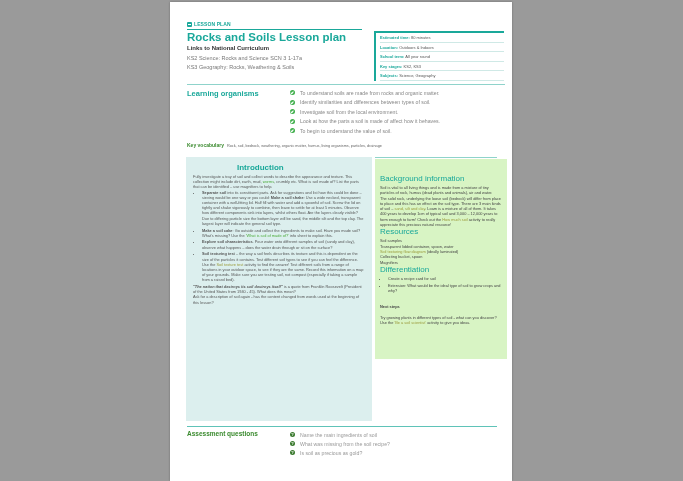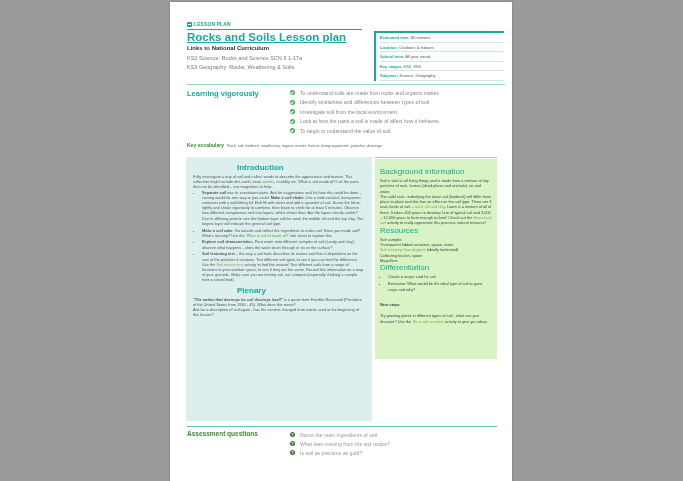--- a/index.html
+++ b/index.html
@@ -2,21 +2,21 @@
 <html><head>
 <meta charset="utf-8">
 <style>
   html, body { margin:0; padding:0; }
   body { width:683px; height:481px; background:#9a9a9a; overflow:hidden; position:relative; font-family:"Liberation Sans", sans-serif; }
   .page { position:absolute; left:170px; top:2px; width:342px; height:479px; background:#ffffff; box-shadow:0 0 2px rgba(0,0,0,0.3); overflow:hidden; }
   .tag { position:absolute; left:17px; top:19px; font-size:5px; font-weight:bold; color:#1aa89a; letter-spacing:0.1px; display:flex; align-items:center; gap:2px; }
   .tag-icon { width:5px; height:5px; background:#1aa89a; border-radius:1px; display:inline-block; position:relative; }
   .tag-icon::after { content:""; position:absolute; left:1px; top:2px; width:3px; height:1px; background:#fff; }
   .title-rule { position:absolute; left:17px; top:27px; width:175px; height:1px; background:#1aa89a; }
-  .title { position:absolute; left:17px; top:29px; font-size:11.5px; font-weight:bold; color:#1aa89a; white-space:nowrap;text-decoration:underline; }
+  .title { position:absolute; left:17px; top:29px; font-size:11.5px; font-weight:bold; color:#1aa89a; white-space:nowrap; }
   .links-head { position:absolute; left:17px; top:43px; font-size:6px; font-weight:bold; color:#333; }
   .links { position:absolute; left:17px; top:52px; font-size:5.5px; color:#777; line-height:8.5px; }
   .meta { position:absolute; left:204px; top:29px; width:124px; border-top:2px solid #1aa89a; border-left:2px solid #1aa89a; padding-left:4px; }
   .meta-row { font-size:4px; color:#555; border-bottom:1px solid #cfe9e6; padding:2px 0 1.5px; white-space:nowrap; }
   .meta-row b { color:#1aa89a; }
   .obj-rule { position:absolute; left:17px; top:82px; width:318px; height:1px; background:#8fd3cb; }
   .obj-head { position:absolute; left:17px; top:87px; font-size:7.5px; font-weight:bold; color:#1aa89a; }
   .obj-list { position:absolute; left:120px; top:86px; list-style:none; margin:0; padding:0; }
   .obj-list li { font-size:5.2px; color:#888; height:9.5px; display:flex; align-items:center; gap:5px; white-space:nowrap; }
   .check { width:5px; height:5px; border-radius:50%; background:#3eae4a; display:inline-block; position:relative; flex:none; }
@@ -24,21 +24,21 @@
   .vocab { position:absolute; left:17px; top:140px; font-size:3.8px; color:#666; white-space:nowrap; }
   .vocab b { color:#3a8a2e; font-size:5px; margin-right:3px; }
   .left-col { position:absolute; left:16px; top:155px; width:186px; height:264px; background:#dcefee; padding:6px 7px; box-sizing:border-box; }
   .h2 { font-size:8px; font-weight:bold; color:#1aa89a; margin:0 0 2px;padding-left:44px; }
   .p { font-size:3.9px; color:#555; line-height:5.2px; margin:0; }
   .green { color:#4caa3a; }
   .olive { color:#9a9a3a; }
   .acts { margin:0; padding-left:9px; }
   .acts li { font-size:3.9px; color:#555; line-height:5.2px; margin-bottom:1.5px; }
   .right-rule { position:absolute; left:205px; top:155px; width:122px; height:1px; background:#8fd3cb; }
-  .right-col { position:absolute; left:205px; top:157px; width:122px; height:200px; background:#d8f4c4; padding:8px 5px; box-sizing:border-box; }
+  .right-col { position:absolute; left:205px; top:157px; width:132px; height:200px; background:#d8f4c4; padding:15px 5px; box-sizing:border-box; }
   .h3 { font-size:8px; color:#1aa89a; margin:0 0 2px; font-weight:normal; }
   .rp { font-size:3.9px; color:#444; line-height:5.3px; margin:0; }
   .rlist { margin:0; padding-left:8px; }
   .rlist li { font-size:3.9px; color:#444; line-height:5.3px; margin-bottom:2px; }
   .assess-rule { position:absolute; left:17px; top:424px; width:310px; height:1px; background:#5fc3b8; }
   .assess-head { position:absolute; left:17px; top:428px; font-size:6.5px; font-weight:bold; color:#3a8a2e; }
   .assess-list { position:absolute; left:120px; top:428px; list-style:none; margin:0; padding:0; }
   .assess-list li { font-size:5.2px; color:#999; height:9px; display:flex; align-items:center; gap:5px; white-space:nowrap; }
   .q-icon { width:5px; height:5px; border-radius:50%; background:#3a7a2e; color:#fff; font-size:4px; font-weight:bold; line-height:5px; text-align:center; display:inline-block; flex:none; }
 </style>
@@ -60,21 +60,21 @@
 
   <div class="meta">
     <div class="meta-row"><b>Estimated time:</b> <span>80 minutes</span></div>
     <div class="meta-row"><b>Location:</b> <span>Outdoors &amp; Indoors</span></div>
     <div class="meta-row"><b>School term:</b> <span>All year round</span></div>
     <div class="meta-row"><b>Key stages:</b> <span>KS2, KS3</span></div>
     <div class="meta-row"><b>Subjects:</b> <span>Science, Geography</span></div>
   </div>
 
   <div class="obj-rule"></div>
-  <div class="obj-head">Learning vigorously</div>
+  <div class="obj-head">Learning organisms</div>
   <ul class="obj-list">
     <li>
         <span class="check"></span>
         <span>To understand soils are made from rocks and organic matter.</span>
       </li>
     <li>
         <span class="check"></span>
         <span>Identify similarities and differences between types of soil.</span>
       </li>
     <li>
@@ -95,21 +95,20 @@
 
   <div class="left-col">
     <div class="h2">Introduction</div>
     <p class="p"><span>Fully investigate a tray of soil and collect words to describe the appearance and texture. This collection might include dirt, earth, mud, </span><span class="green">worms</span><span>, crumbly etc. What is soil made of? List the parts that can be identified – use magnifiers to help.</span></p>
     <ul class="acts">
       <li><b>Separate soil</b><span> into its constituent parts. Ask for suggestions and list how this could be done – sieving would be one way or you could: </span><b>Make a soil shake</b><span>: Use a wide necked, transparent container with a well-fitting lid. Half fill with water and add a spoonful of soil. Screw the lid on tightly and shake vigorously to combine, then leave to settle for at least 5 minutes. Observe how different components sink into layers, whilst others float. Are the layers clearly visible? Due to differing particle size the bottom layer will be sand, the middle silt and the top clay. The largest layer will indicate the general soil type.</span></li>
       <li><b>Make a soil cake</b><span>: Go outside and collect the ingredients to make soil. Have you made soil? What's missing? Use the </span><span class="green">'What is soil of made of?'</span><span> info sheet to explain this.</span></li>
       <li><b>Explore soil characteristics</b><span>. Pour water onto different samples of soil (sandy and clay), observe what happens – does the water drain through or sit on the surface?</span></li>
       <li><b>Soil texturing test</b><span> – the way a soil feels describes its texture and this is dependent on the size of the particles it contains. Test different soil types to see if you can feel the difference. Use the </span><span class="olive">Soil texture test</span><span> activity to find the answer! Test different soils from a range of locations in your outdoor space, to see if they are the same. Record this information on a map of your grounds. Make sure you are testing soil, not compost (especially if taking a sample from a raised bed).</span></li>
     </ul>
-    <div class="h2" style="margin-top:3px">Plenary</div>
     <p class="p"><i><b>"The nation that destroys its soil destroys itself"</b></i><span> is a quote from Franklin Roosevelt (President of the United States from 1940 - 45). What does this mean?</span></p>
     <p class="p">Ask for a description of soil again - has the content changed from words used at the beginning of this lesson?</p>
   </div>
 
   <div class="right-rule"></div>
   <div class="right-col">
     <div class="h3">Background information</div>
     <p class="rp">Soil is vital to all living things and is made from a mixture of tiny particles of rock, humus (dead plants and animals), air and water.</p>
     <p class="rp"><span>The solid rock, underlying the loose soil (bedrock) will differ from place to place and this has an effect on the soil type. There are 3 main kinds of soil – </span><span class="olive">sand, silt and clay</span><span>. Loam is a mixture of all of them. It takes 400 years to develop 1cm of typical soil and 3,000 – 12,000 years to form enough to farm! Check out the </span><span class="olive">How much soil</span><span> activity to really appreciate this precious natural resource!</span></p>
     <div class="h3" style="">Resources</div>

